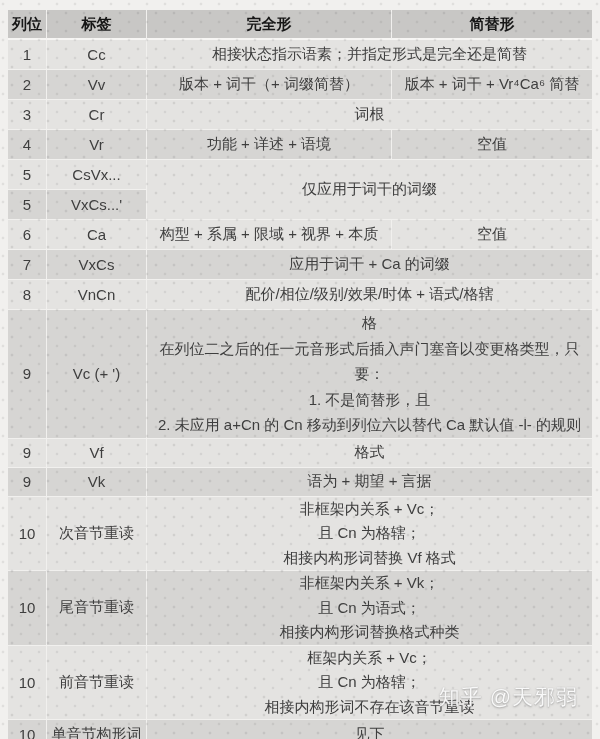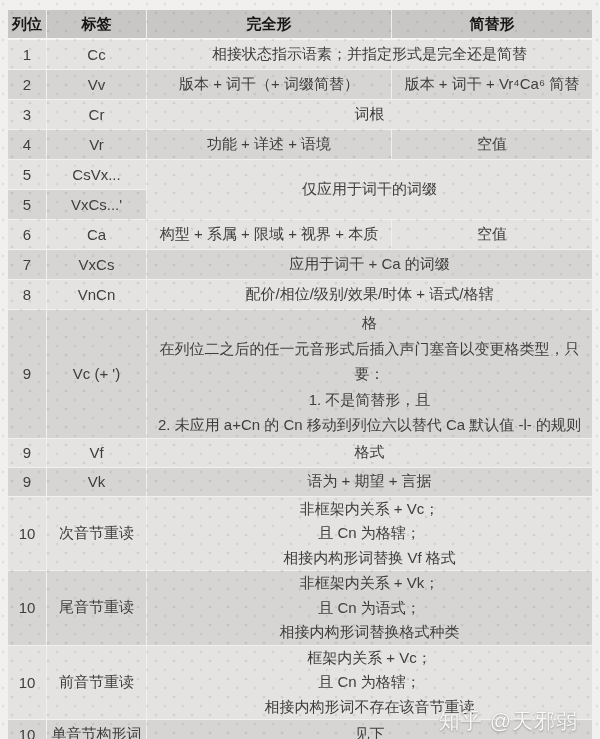--- a/index.html
+++ b/index.html
@@ -35,21 +35,21 @@
   td.edge,th.edge{border-right:none;}
   tr.light td{background:#e4e3e1;}
   tr.dark td{background:#d6d5d3;}
   tr.h30{height:30px;}
   tr.h29{height:29px;}
   tr.h104{height:104px;}
   tr.h74{height:74px;}
   .lines div{line-height:24.5px;}
   tr.h104 .lines div{line-height:25.5px;}
   .watermark{
-    position:absolute;right:22px;bottom:4px;z-index:6;
+    position:absolute;right:22px;bottom:28px;z-index:6;
     font-size:21px;letter-spacing:1px;
     color:rgba(255,255,255,0.92);
     text-shadow:0 1px 2px rgba(110,110,110,0.55), 0 0 1px rgba(130,130,130,0.4);
   }
 </style>
 </head>
 <body>
 
 <table class="morph">
   <colgroup>

